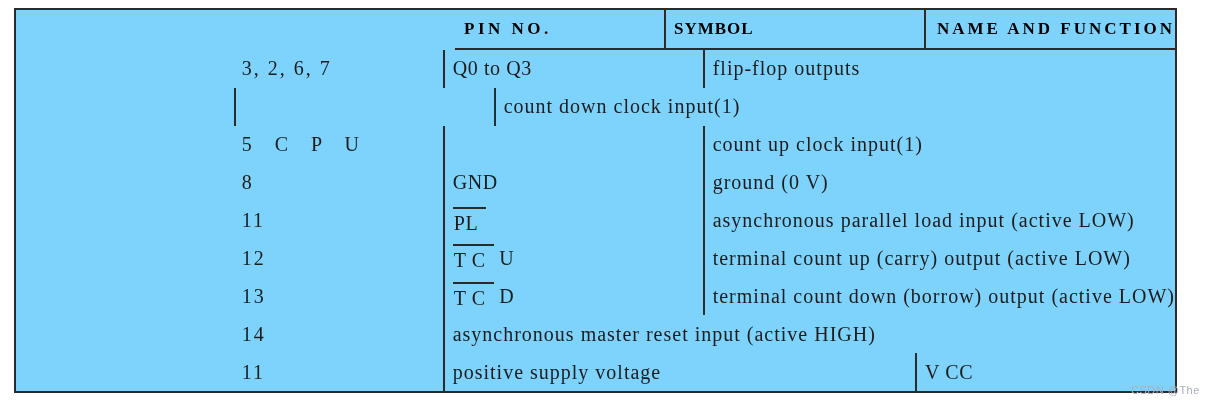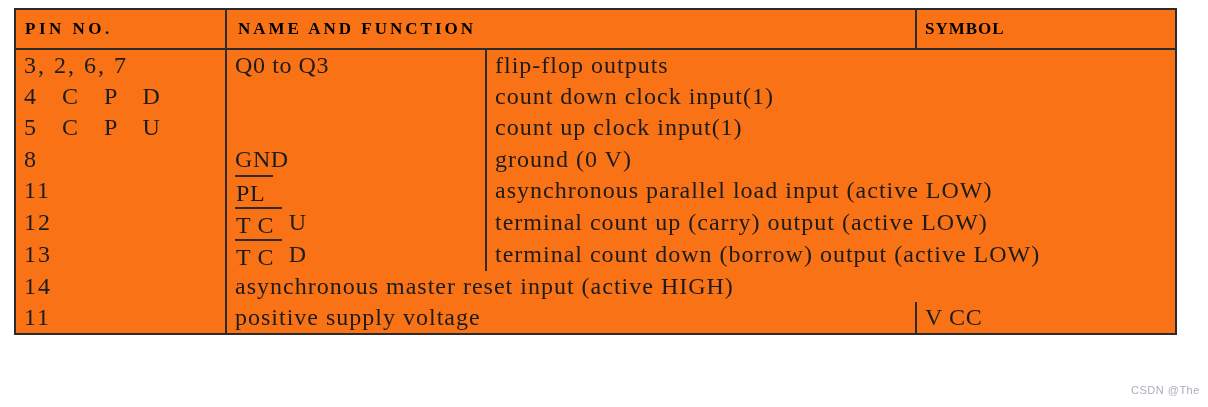--- a/index.html
+++ b/index.html
@@ -13,45 +13,46 @@
     height: 407px;
     overflow: hidden;
     font-family: "Liberation Serif", "DejaVu Serif", serif;
     color: #1c1c1c;
   }
   .pin-table {
     position: absolute;
     left: 14px;
     top: 8px;
     width: 1163px;
-    height: 327px;
+    height: 385px;
     box-sizing: border-box;
     border: 2px solid #2b2b2b;
-    background: #f97316;
+    background: #7dd3fc;
     display: flex;
     flex-direction: column;
+    align-items: flex-end;
   }
   .header-row {
     display: flex;
     box-sizing: border-box;
     height: 40px;
     border-bottom: 2px solid #2b2b2b;
     font-weight: bold;
     font-size: 17px;
     color: #000000;
   }
   .table-body {
     flex: 1;
     display: flex;
     flex-direction: column;
   }
   .row {
     flex: 1;
     display: flex;
-    font-size: 24px;
+    font-size: 20px;
   }
   .cell {
     box-sizing: border-box;
     display: flex;
     align-items: center;
     padding-left: 8px;
     white-space: pre-wrap;
     overflow: hidden;
   }
   .c1 { width: 209px; letter-spacing: 2px; }
@@ -76,31 +77,30 @@
     white-space: nowrap;
     z-index: 2;
   }
 </style>
 </head>
 <body>
 
 <div class="pin-table">
   <div class="header-row">
     <div class="cell c1">PIN NO.</div>
+    <div class="cell c2">SYMBOL</div>
     <div class="cell c3">NAME AND FUNCTION</div>
-    <div class="cell c2">SYMBOL</div>
   </div>
   <div class="table-body">
       <div class="row">
         <div class="cell c1">3, 2, 6, 7</div>
         <div class="cell c2"><span class="ov"></span><span>Q0 to Q3</span></div>
         <div class="cell c3">flip-flop outputs</div>
       </div>
       <div class="row">
-        <div class="cell c1">4   C   P   D</div>
         <div class="cell c2"><span class="ov"></span><span></span></div>
         <div class="cell c3">count down clock input(1)</div>
       </div>
       <div class="row">
         <div class="cell c1">5   C   P   U</div>
         <div class="cell c2"><span class="ov"></span><span></span></div>
         <div class="cell c3">count up clock input(1)</div>
       </div>
       <div class="row">
         <div class="cell c1">8</div>

